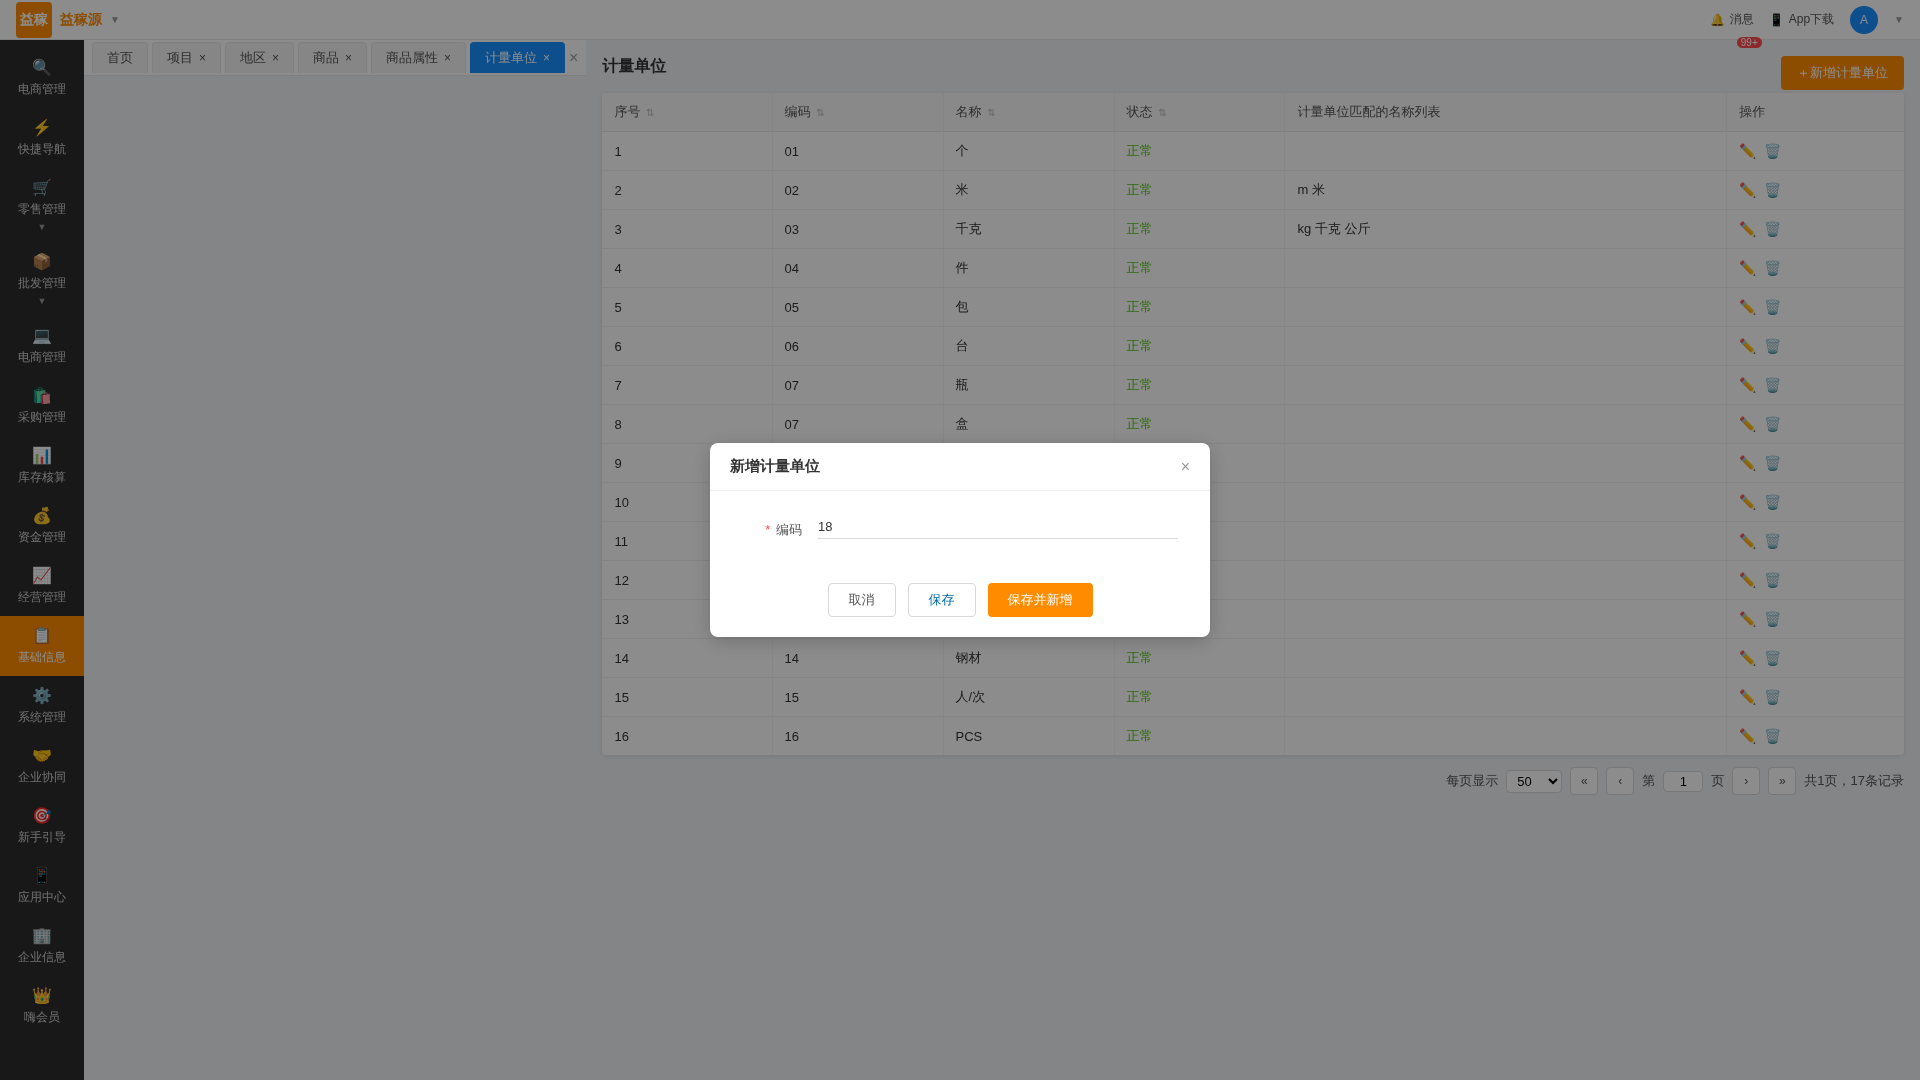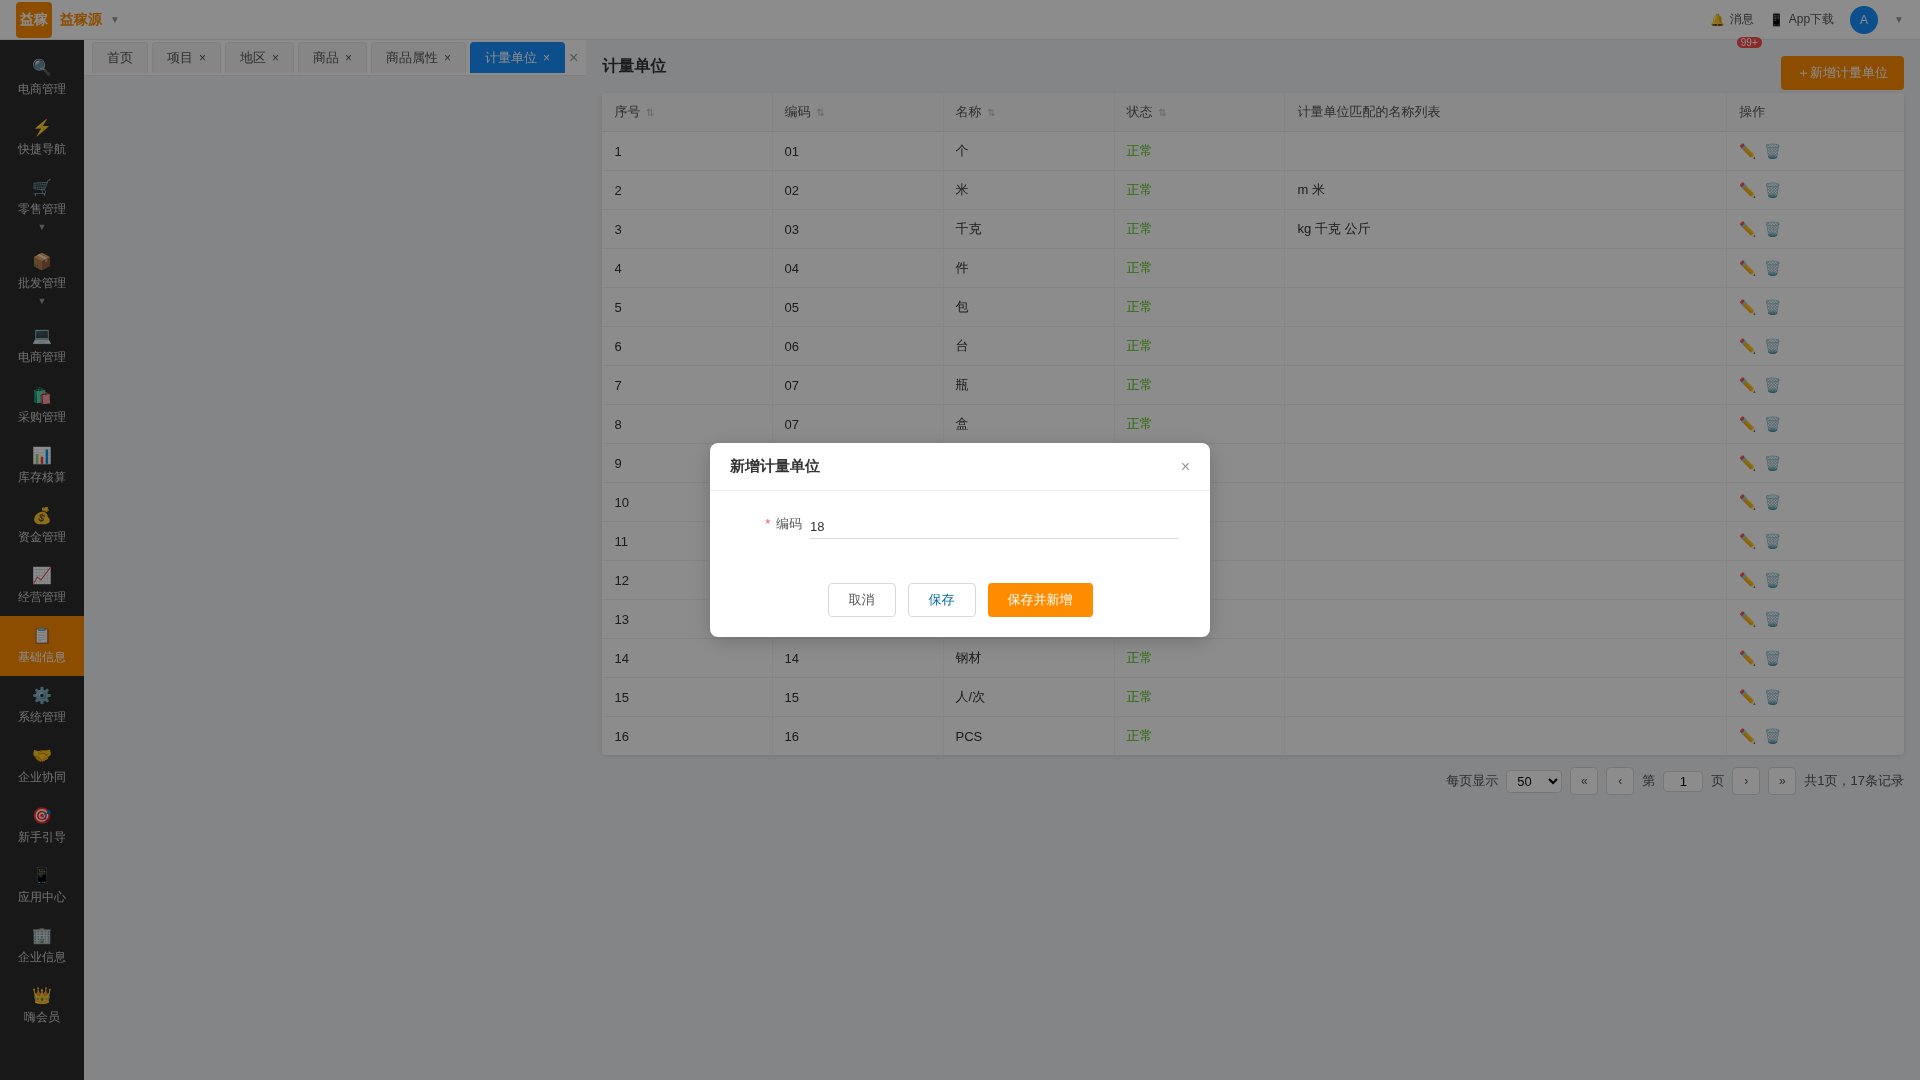--- a/index.html
+++ b/index.html
@@ -320,23 +320,23 @@
       border: none;
       line-height: 1;
     }
 
     .dialog-body {
       padding: 24px 32px;
     }
 
     .form-row {
       display: flex;
-      align-items: flex-start;
+      align-items: flex-end;
       margin-bottom: 8px;
-      gap: 8px;
+      gap: 16px;
     }
     .form-label {
       width: 60px;
       text-align: right;
       font-size: 13px;
       color: #555;
       flex-shrink: 0;
     }
     .form-label .required {
       color: #ff4d4f;

